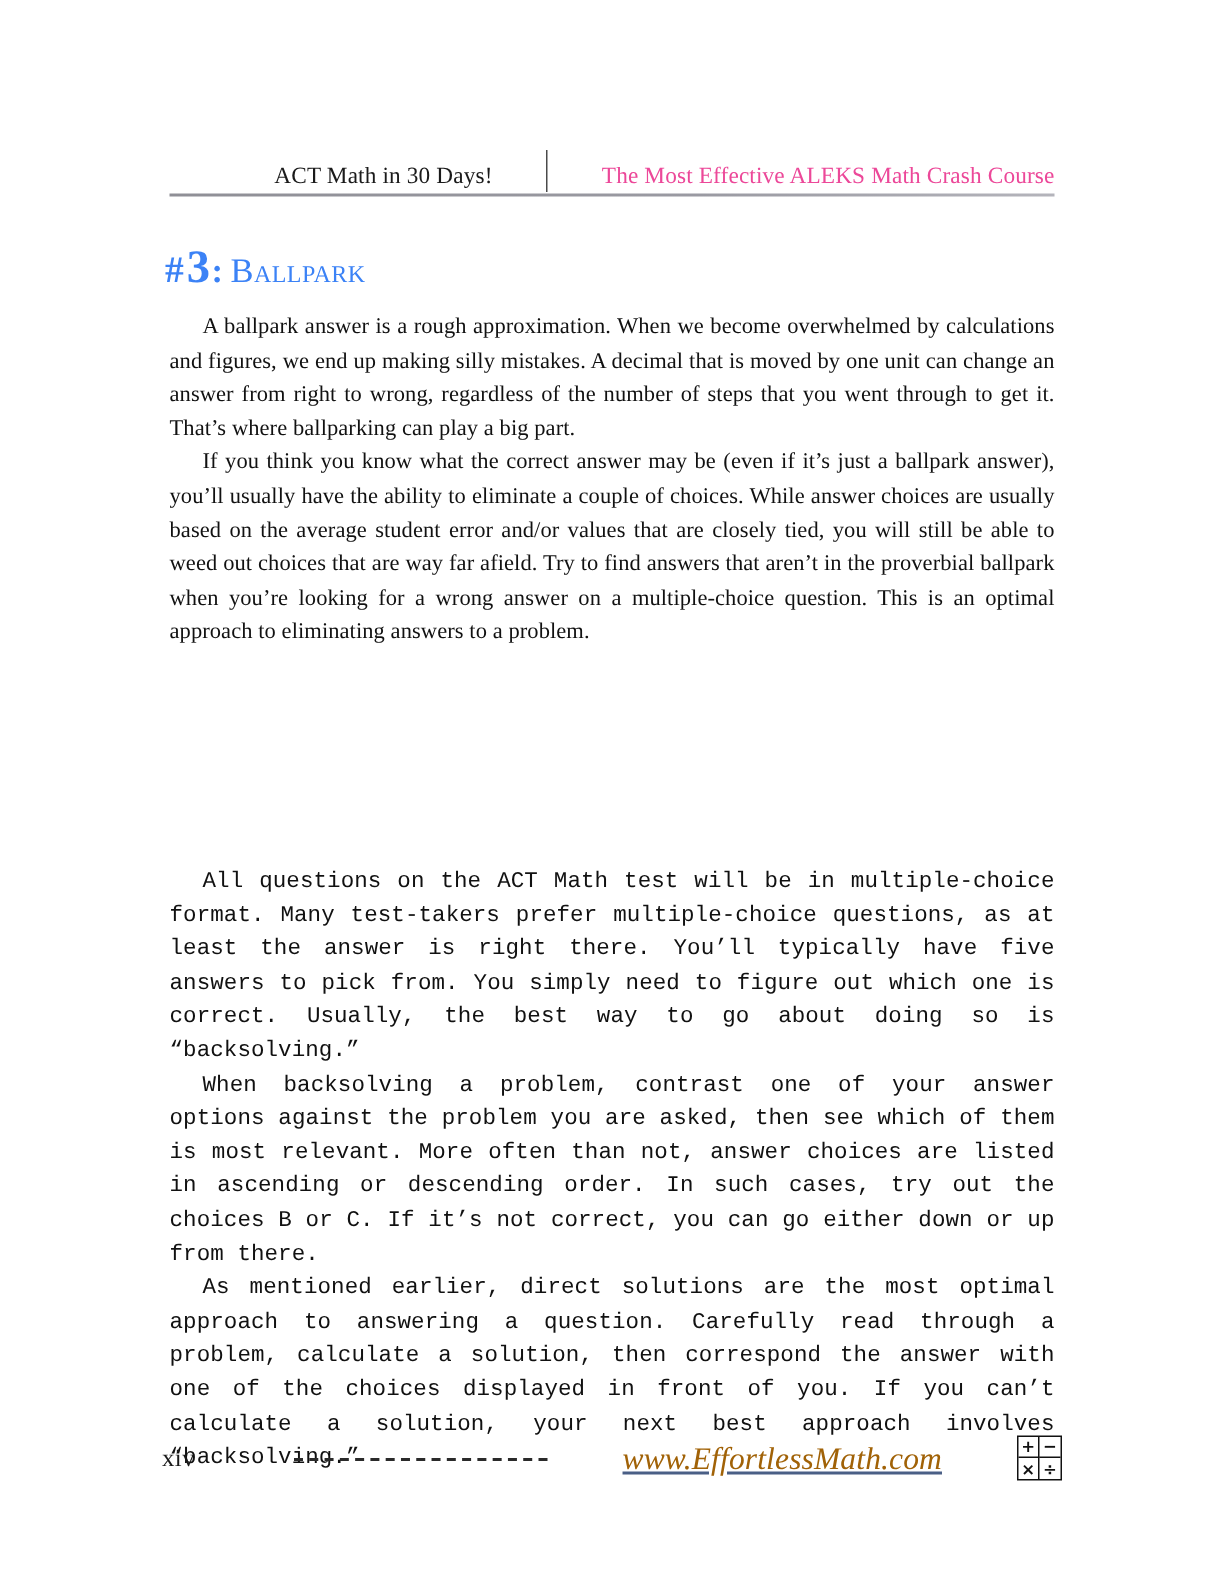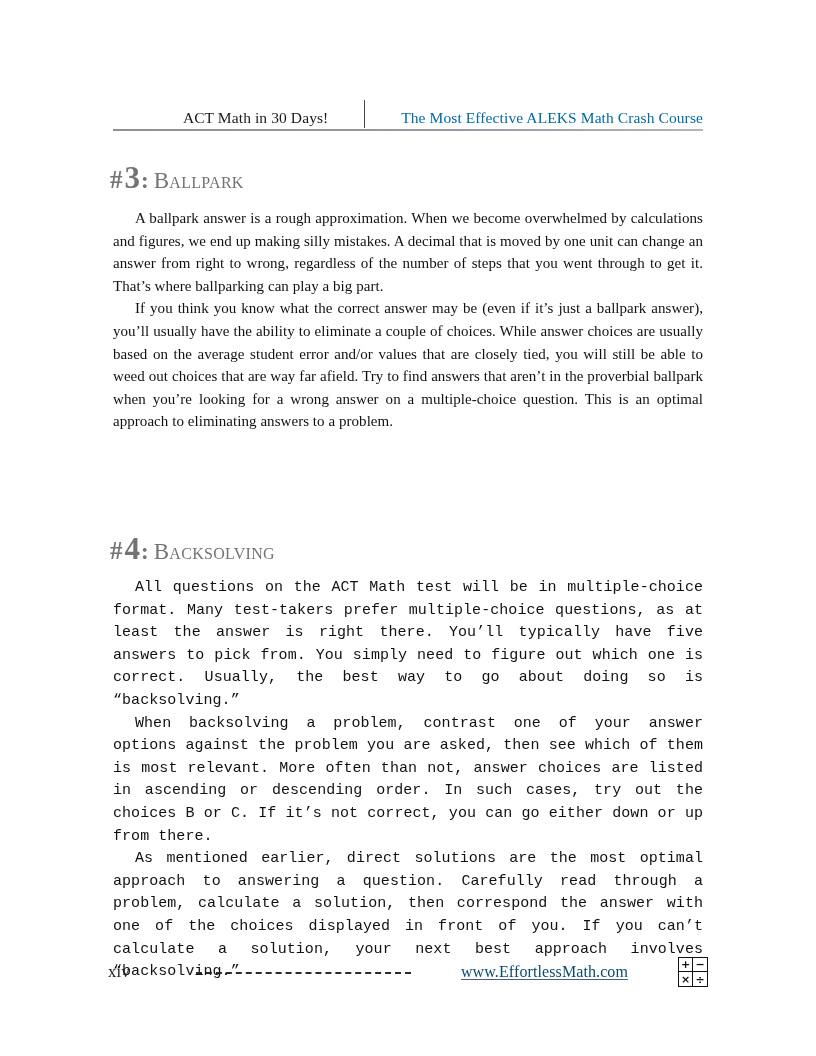--- a/index.html
+++ b/index.html
@@ -51,37 +51,37 @@
     background: #4a4a4a;
     margin-top: 2px;
   }
   .rh-right {
     flex: 1;
     text-align: center;
     padding-left: 10px;
     font-size: 15.5px;
     line-height: 20px;
     letter-spacing: 0.1px;
-    color: #0369a1;
+    color: #ec4899;
     white-space: nowrap;
   }
   .header-rule {
     position: absolute;
     left: 113px;
     top: 129px;
     width: 590px;
     height: 2px;
     background: linear-gradient(to right, #8f8f96, #9a9aa2 60%, #b4b4bb);
   }
 
   
   .section-heading {
     position: absolute;
     left: 110px;
-    color: #737373;
+    color: #3b82f6;
     white-space: nowrap;
     font-family: "Liberation Serif", "DejaVu Serif", serif;
   }
   .sh-hash {
     font-size: 25px;
     font-weight: 700;
     letter-spacing: 0px;
   }
   .sh-num {
     font-size: 31px;
@@ -145,22 +145,23 @@
   }
   .footer-dashes {
     flex: 1;
     height: 0;
     border-bottom: 2.5px dashed #2a2a2a;
     margin: 0 6px 2px 6px;
     position: relative;
     top: 2px;
   }
   .footer-url {
-    font-size: 16px;
-    color: #0c4a6e;
+    font-size: 21px;
+    font-style: italic;
+    color: #a16207;
     text-decoration: underline;
     text-decoration-color: #4a5f86;
     text-underline-offset: 2px;
     white-space: nowrap;
     padding-right: 4px;
     letter-spacing: 0.1px;
   }
   .calc-icon {
     width: 30px;
     height: 30px;
@@ -202,23 +203,20 @@
 
   <div class="section-heading" id="heading-3">
     <span class="sh-hash">#</span><span class="sh-num">3</span><span class="sh-colon">:</span><span class="sh-title">Ballpark</span>
   </div>
 
   <div class="body-block" id="block-3">
     <p>A ballpark answer is a rough approximation. When we become overwhelmed by calculations and figures, we end up making silly mistakes. A decimal that is moved by one unit can change an answer from right to wrong, regardless of the number of steps that you went through to get it. That’s where ballparking can play a big part.</p>
     <p>If you think you know what the correct answer may be (even if it’s just a ballpark answer), you’ll usually have the ability to eliminate a couple of choices. While answer choices are usually based on the average student error and/or values that are closely tied, you will still be able to weed out choices that are way far afield. Try to find answers that aren’t in the proverbial ballpark when you’re looking for a wrong answer on a multiple-choice question. This is an optimal approach to eliminating answers to a problem.</p>
   </div>
 
-  <div class="section-heading" id="heading-4">
-    <span class="sh-hash">#</span><span class="sh-num">4</span><span class="sh-colon">:</span><span class="sh-title">Backsolving</span>
-  </div>
 
   <div class="body-block" id="block-4">
     <p>All questions on the ACT Math test will be in multiple-choice format. Many test-takers prefer multiple-choice questions, as at least the answer is right there. You’ll typically have five answers to pick from. You simply need to figure out which one is correct. Usually, the best way to go about doing so is “backsolving.”</p>
     <p>When backsolving a problem, contrast one of your answer options against the problem you are asked, then see which of them is most relevant. More often than not, answer choices are listed in ascending or descending order. In such cases, try out the choices B or C. If it’s not correct, you can go either down or up from there.</p>
     <p>As mentioned earlier, direct solutions are the most optimal approach to answering a question. Carefully read through a problem, calculate a solution, then correspond the answer with one of the choices displayed in front of you. If you can’t calculate a solution, your next best approach involves “backsolving.”</p>
   </div>
 
   <div class="footer">
     <div class="page-number">xiv</div>
     <div class="footer-dashes"></div>

